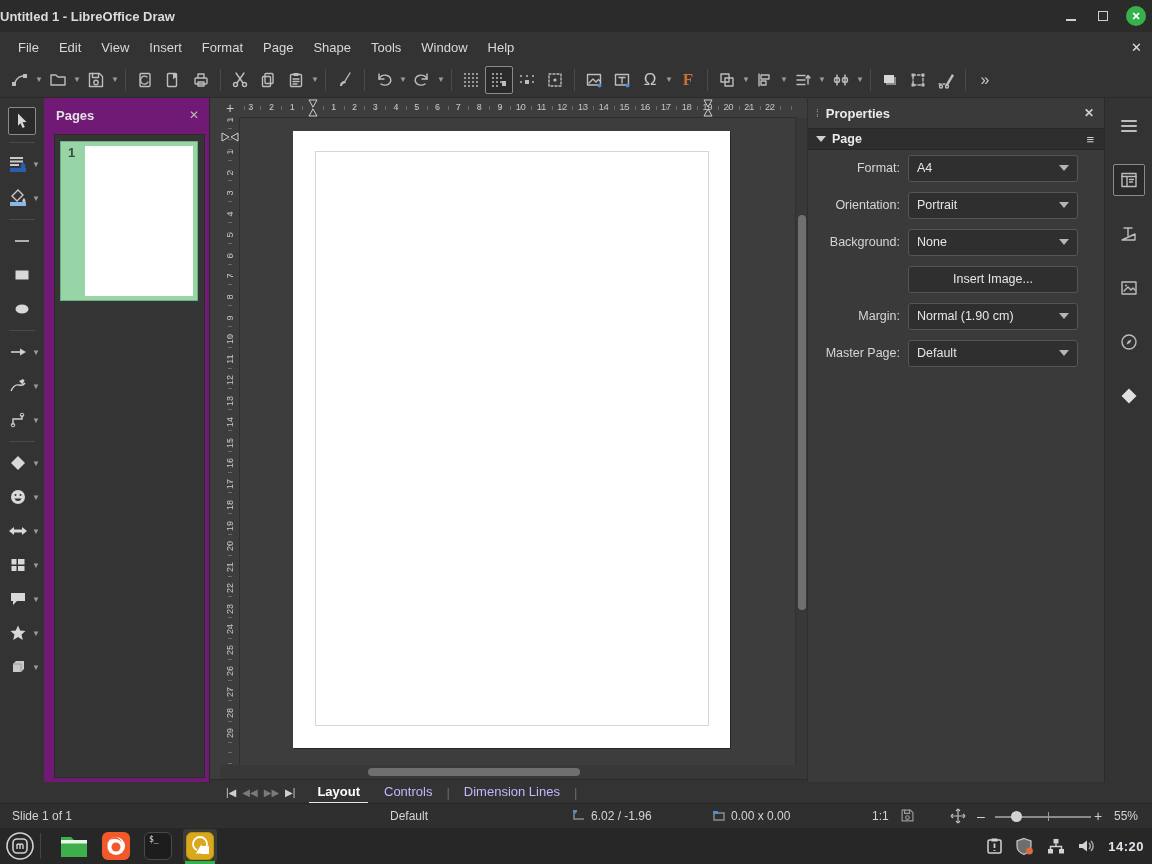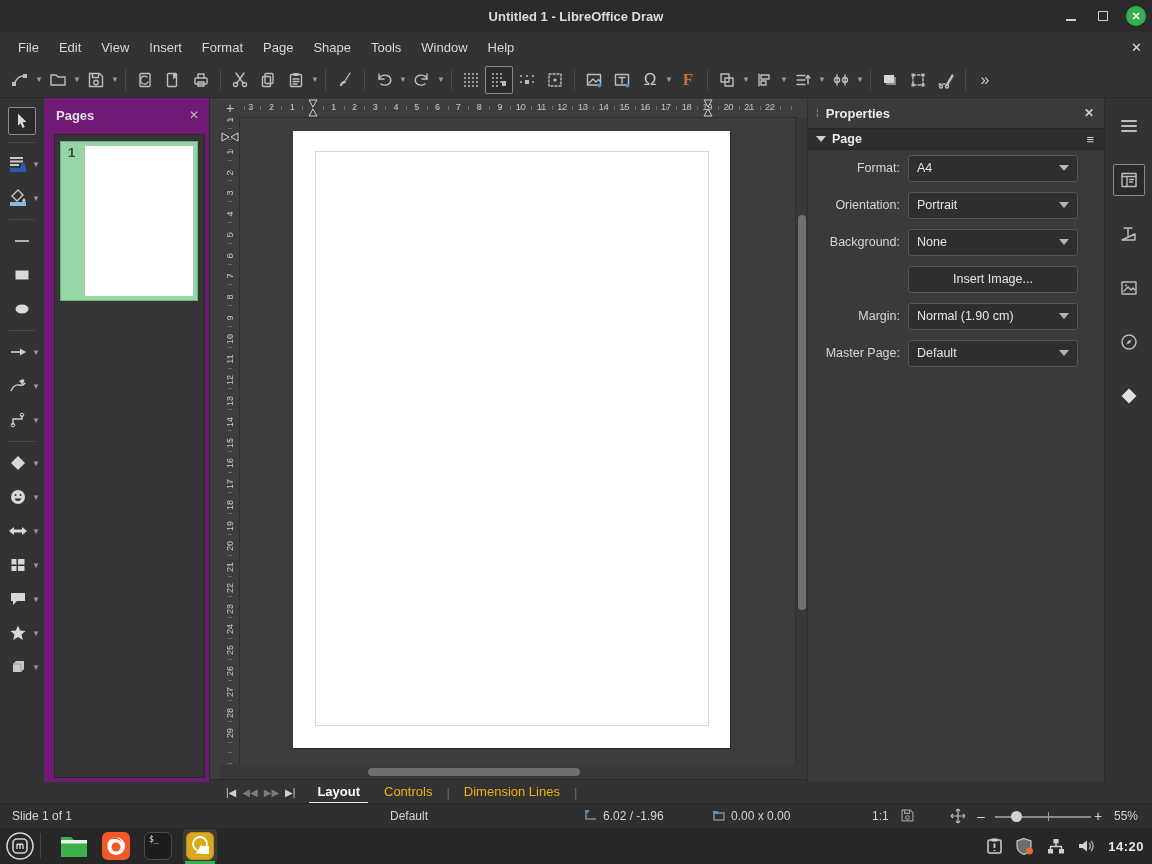--- a/index.html
+++ b/index.html
@@ -1,21 +1,21 @@
 <!DOCTYPE html>
 <html><head>
 <meta charset="utf-8">
 <style>
   * { margin:0; padding:0; box-sizing:border-box; }
   html,body { width:1152px; height:864px; overflow:hidden; background:#222; }
   body { font-family:"Liberation Sans", sans-serif; font-size:13px; color:#d6d6d6; -webkit-font-smoothing:antialiased; }
   #app { position:relative; width:1152px; height:864px; background:#333333; }
 
   
-  #titlebar { position:absolute; left:0; top:0; width:100%; height:32px; background:#2b2b2b; display:flex; align-items:center; justify-content:center; }
+  #titlebar { position:absolute; left:0; top:0; width:100%; height:32px; background:#2b2b2b; display:flex; align-items:center; justify-content:flex-start; }
   #title { color:#dcdcdc; font-weight:bold; font-size:13px; }
   .win-controls { position:absolute; right:6px; top:0; height:32px; display:flex; align-items:center; gap:14px; }
   .winbtn { width:18px; height:18px; display:flex; align-items:center; justify-content:center; color:#cfcfcf; cursor:default; }
   .minimize-glyph { width:10px; height:2px; background:#cfcfcf; margin-top:8px; }
   .maximize-glyph { width:10px; height:10px; border:1.5px solid #cfcfcf; }
   .close-circle { width:20px; height:20px; border-radius:50%; background:#35b34a; color:#fff; font-size:11px; font-weight:bold; display:flex; align-items:center; justify-content:center; }
 
   
   #menubar { position:absolute; left:0; top:32px; width:100%; height:30px; background:#333333; display:flex; align-items:center; padding-left:8px; }
   #menubar .menu-item { padding:5px 10px; color:#d8d8d8; border-radius:2px; }
@@ -75,21 +75,21 @@
   #page-margin { position:absolute; left:22px; top:20px; right:21px; bottom:22px; border:1px solid #d7d7d7; }
   #vscroll { position:absolute; right:0; top:20px; width:12px; height:647px; background:#383838; border-left:1px solid #313131; }
   #vscroll .thumb { position:absolute; left:2px; width:8px; top:97px; height:395px; background:#6f6f6f; border-radius:4px; }
   #hscroll { position:absolute; left:10px; right:0; top:667px; height:14px; background:#383838; display:flex; align-items:center; }
   #hscroll .thumb { position:absolute; left:148px; width:212px; top:3px; height:8px; background:#6f6f6f; border-radius:4px; }
 
   
   #tabbar { position:absolute; left:210px; top:779px; width:597px; height:25px; background:#333333; border-top:1px solid #2a2a2a; display:flex; align-items:center; }
   .nav-btns { display:flex; align-items:center; gap:6px; padding:0 10px 0 16px; color:#cfcfcf; font-size:10px; }
   .nav-btns .dim { color:#7a7a7a; }
-  .layer-tab { padding:4px 12px 5px 12px; color:#eab308; position:relative; }
+  .layer-tab { padding:4px 12px 5px 12px; color:#c4b5fd; position:relative; }
   .layer-tab.active { color:#ffffff; font-weight:bold; }
   .layer-tab.active::after { content:""; position:absolute; left:4px; right:4px; bottom:0; height:2px; background:#e8e8e8; }
   .tab-div { color:#6a6a6a; padding:0 2px; }
 
   
   #propspanel { position:absolute; left:807px; top:98px; width:297px; height:684px; background:#3a3a3a; border-left:1px solid #2e2e2e; }
   #props-header { height:30px; display:flex; align-items:center; padding:0 10px 0 8px; }
   #props-grip { color:#9a9a9a; font-size:10px; letter-spacing:1px; margin-right:6px; }
   #props-title { font-weight:bold; color:#eaeaea; flex:1; }
   #props-close { color:#cfcfcf; font-weight:bold; font-size:12px; }
@@ -106,21 +106,21 @@
   
   #sidestrip { position:absolute; left:1104px; top:98px; width:48px; height:684px; background:#333333; border-left:1px solid #2a2a2a; display:flex; flex-direction:column; align-items:center; padding-top:12px; gap:22px; }
   .side-btn { width:32px; height:32px; display:flex; align-items:center; justify-content:center; border-radius:2px; }
   .side-btn.pressed { border:1px solid #8a8a8a; background:#2a2a2a; }
 
   
   #statusbar { position:absolute; left:0; top:803px; width:100%; height:25px; background:#2f2f2f; border-top:1px solid #262626; display:flex; align-items:center; color:#d4d4d4; font-size:12px; }
   #sb-slide { position:absolute; left:12px; }
   #sb-style { position:absolute; left:390px; }
   .sb-ico { display:inline-block; vertical-align:-2px; margin-right:5px; }
-  #sb-pos { position:absolute; left:584px; display:flex; }
+  #sb-pos { position:absolute; left:572px; display:flex; }
   #sb-size { position:absolute; left:712px; display:flex; align-items:center; }
   #sb-scale { position:absolute; left:872px;text-align:right; }
   #sb-save { position:absolute; left:900px; top:4px; }
   #sb-fit { position:absolute; left:950px; top:4px; }
   #zoom-minus { position:absolute; left:977px; color:#cfcfcf; font-size:14px; }
   #zoom-track { position:absolute; left:995px; top:12px; width:96px; height:2px; background:#8a8a8a; }
   #zoom-tick { position:absolute; left:1048px; top:8px; width:1px; height:9px; background:#9a9a9a; }
   #zoom-handle { position:absolute; left:1011px; top:7px; width:11px; height:11px; border-radius:50%; background:#d2d2d2; }
   #zoom-plus { position:absolute; left:1094px; color:#cfcfcf; font-size:14px; }
   #sb-zoom { position:absolute; left:1114px; }

